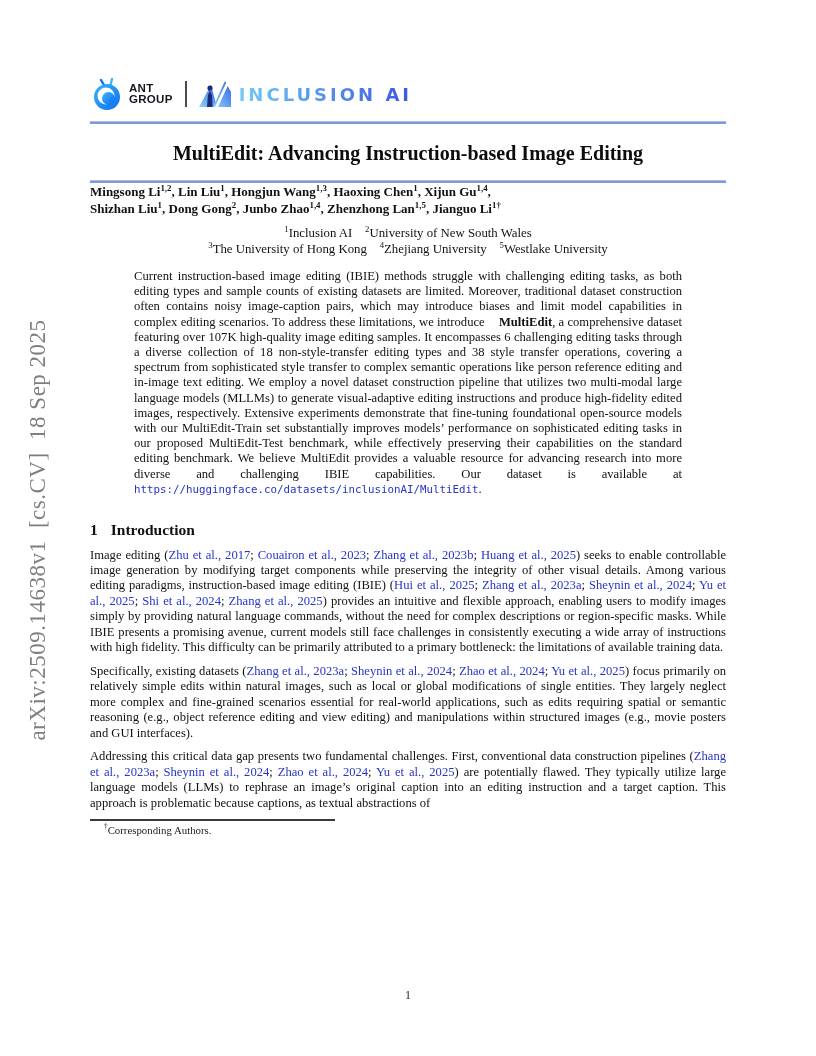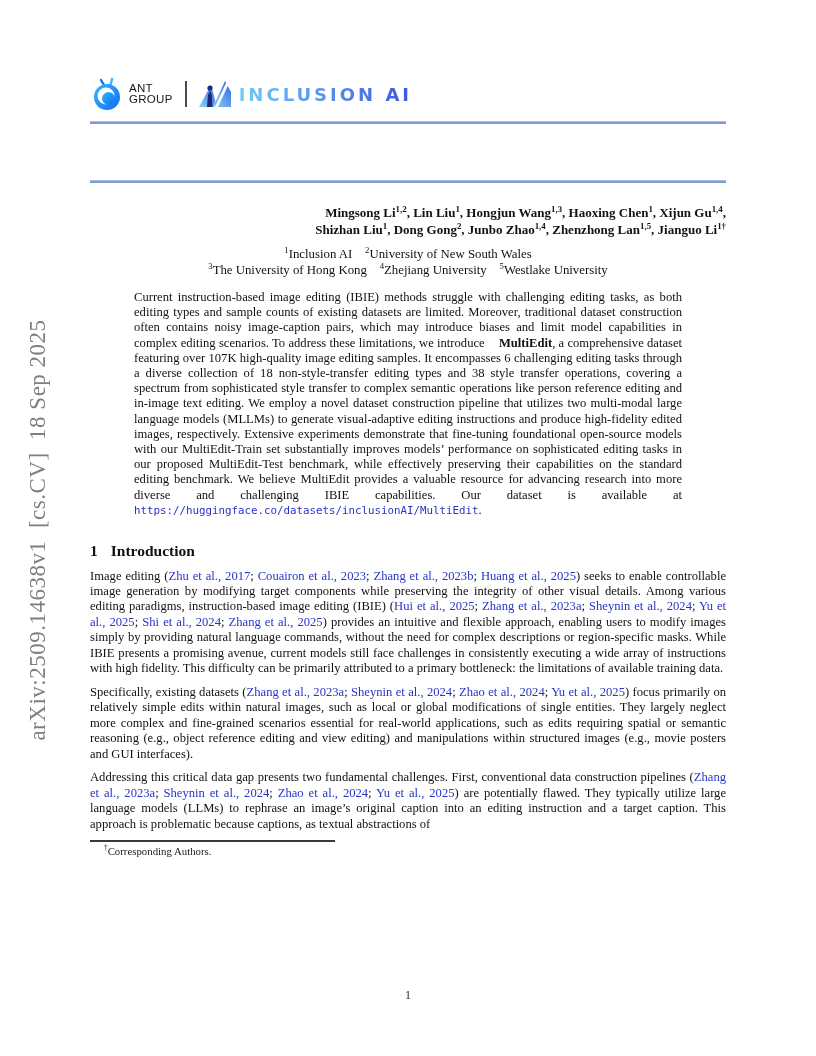--- a/index.html
+++ b/index.html
@@ -29,21 +29,21 @@
   .logos {
     margin-top: 76px;
     display: flex;
     align-items: center;
     height: 36px;
   }
   .ant-logo { display: flex; align-items: center; }
   .ant-text {
     margin-left: 5px;
     font-family: "Liberation Sans", sans-serif;
-    font-weight: 400;
+    font-weight: 700;
     font-size: 11.5px;
     line-height: 11.5px;
     color: #15151f;
     letter-spacing: 0.3px;
   }
   .logo-divider {
     width: 2px; height: 26px;
     background: #4a4a55;
     margin: 0 10px 0 12px;
   }
@@ -70,22 +70,21 @@
   .rule-title { margin-top: 14px; }
   .title {
     margin: 16px 0 0 0;
     text-align: center;
     font-size: 20px;
     font-weight: bold;
     line-height: 26px;
     color: #0d0d0d;
   }
   .authors {
-    margin-top: 21px;
-    text-align: right;
+    text-align: left;
     font-weight: bold;
     font-size: 13px;
     line-height: 17px;
   }
   .affiliations {
     margin-top: 9px;
     text-align: center;
     font-size: 12.8px;
     line-height: 15.5px;
   }
@@ -188,21 +187,21 @@
           <circle cx="13" cy="9" r="2.6" fill="#1b2a7a"></circle>
           <path d="M10 28 L11 16 L13 12 L15 16 L15.5 28 Z" fill="#1b2a7a"></path>
         </svg>
         <span class="inclusion-text">INCLUSION AI</span>
       </div>
     </header>
 
     <div class="rule rule-top"></div>
 
     <h1 class="title">
-      <br>
+      <span>MultiEdit: Advancing Instruction-based Image Editing</span><br>
     </h1>
 
     <div class="rule rule-title"></div>
 
     <div class="authors">
       <div class="author-line"><span>Mingsong Li</span><span class="sup">1,2</span><span>, </span><span>Lin Liu</span><span class="sup">1</span><span>, </span><span>Hongjun Wang</span><span class="sup">1,3</span><span>, </span><span>Haoxing Chen</span><span class="sup">1</span><span>, </span><span>Xijun Gu</span><span class="sup">1,4</span><span>,</span></div>
       <div class="author-line"><span>Shizhan Liu</span><span class="sup">1</span><span>, </span><span>Dong Gong</span><span class="sup">2</span><span>, </span><span>Junbo Zhao</span><span class="sup">1,4</span><span>, </span><span>Zhenzhong Lan</span><span class="sup">1,5</span><span>, </span><span>Jianguo Li</span><span class="sup">1†</span></div>
     </div>
 
     <div class="affiliations">

